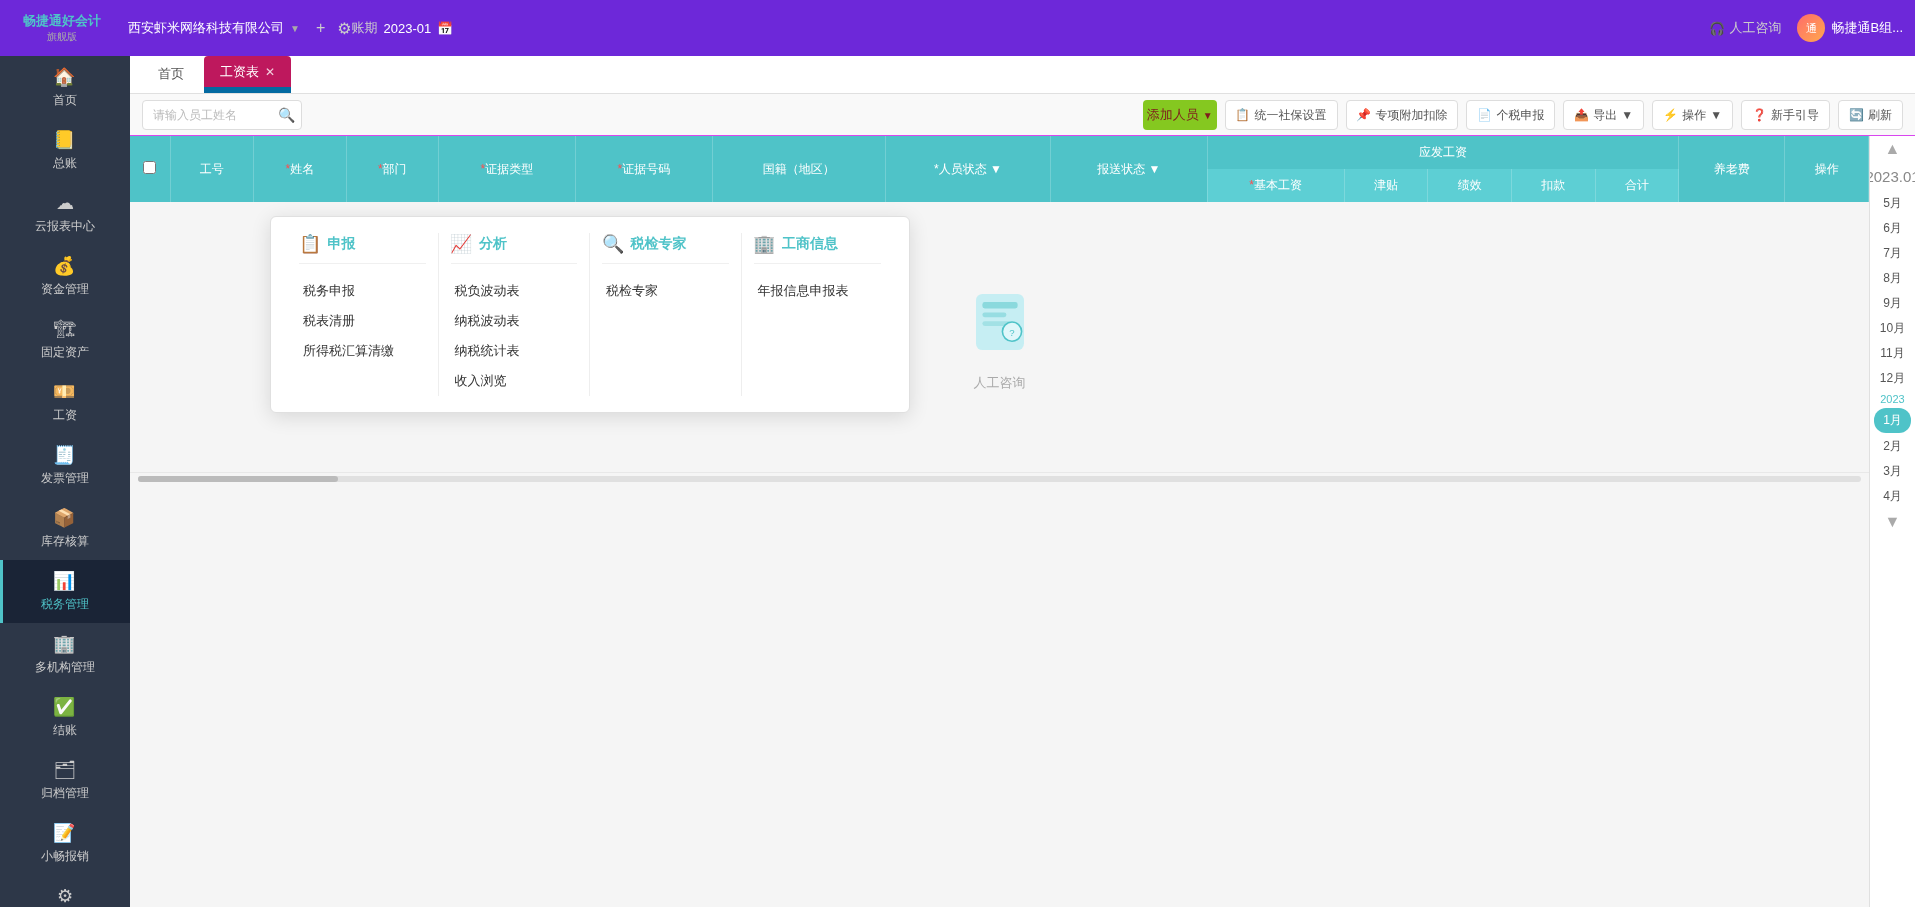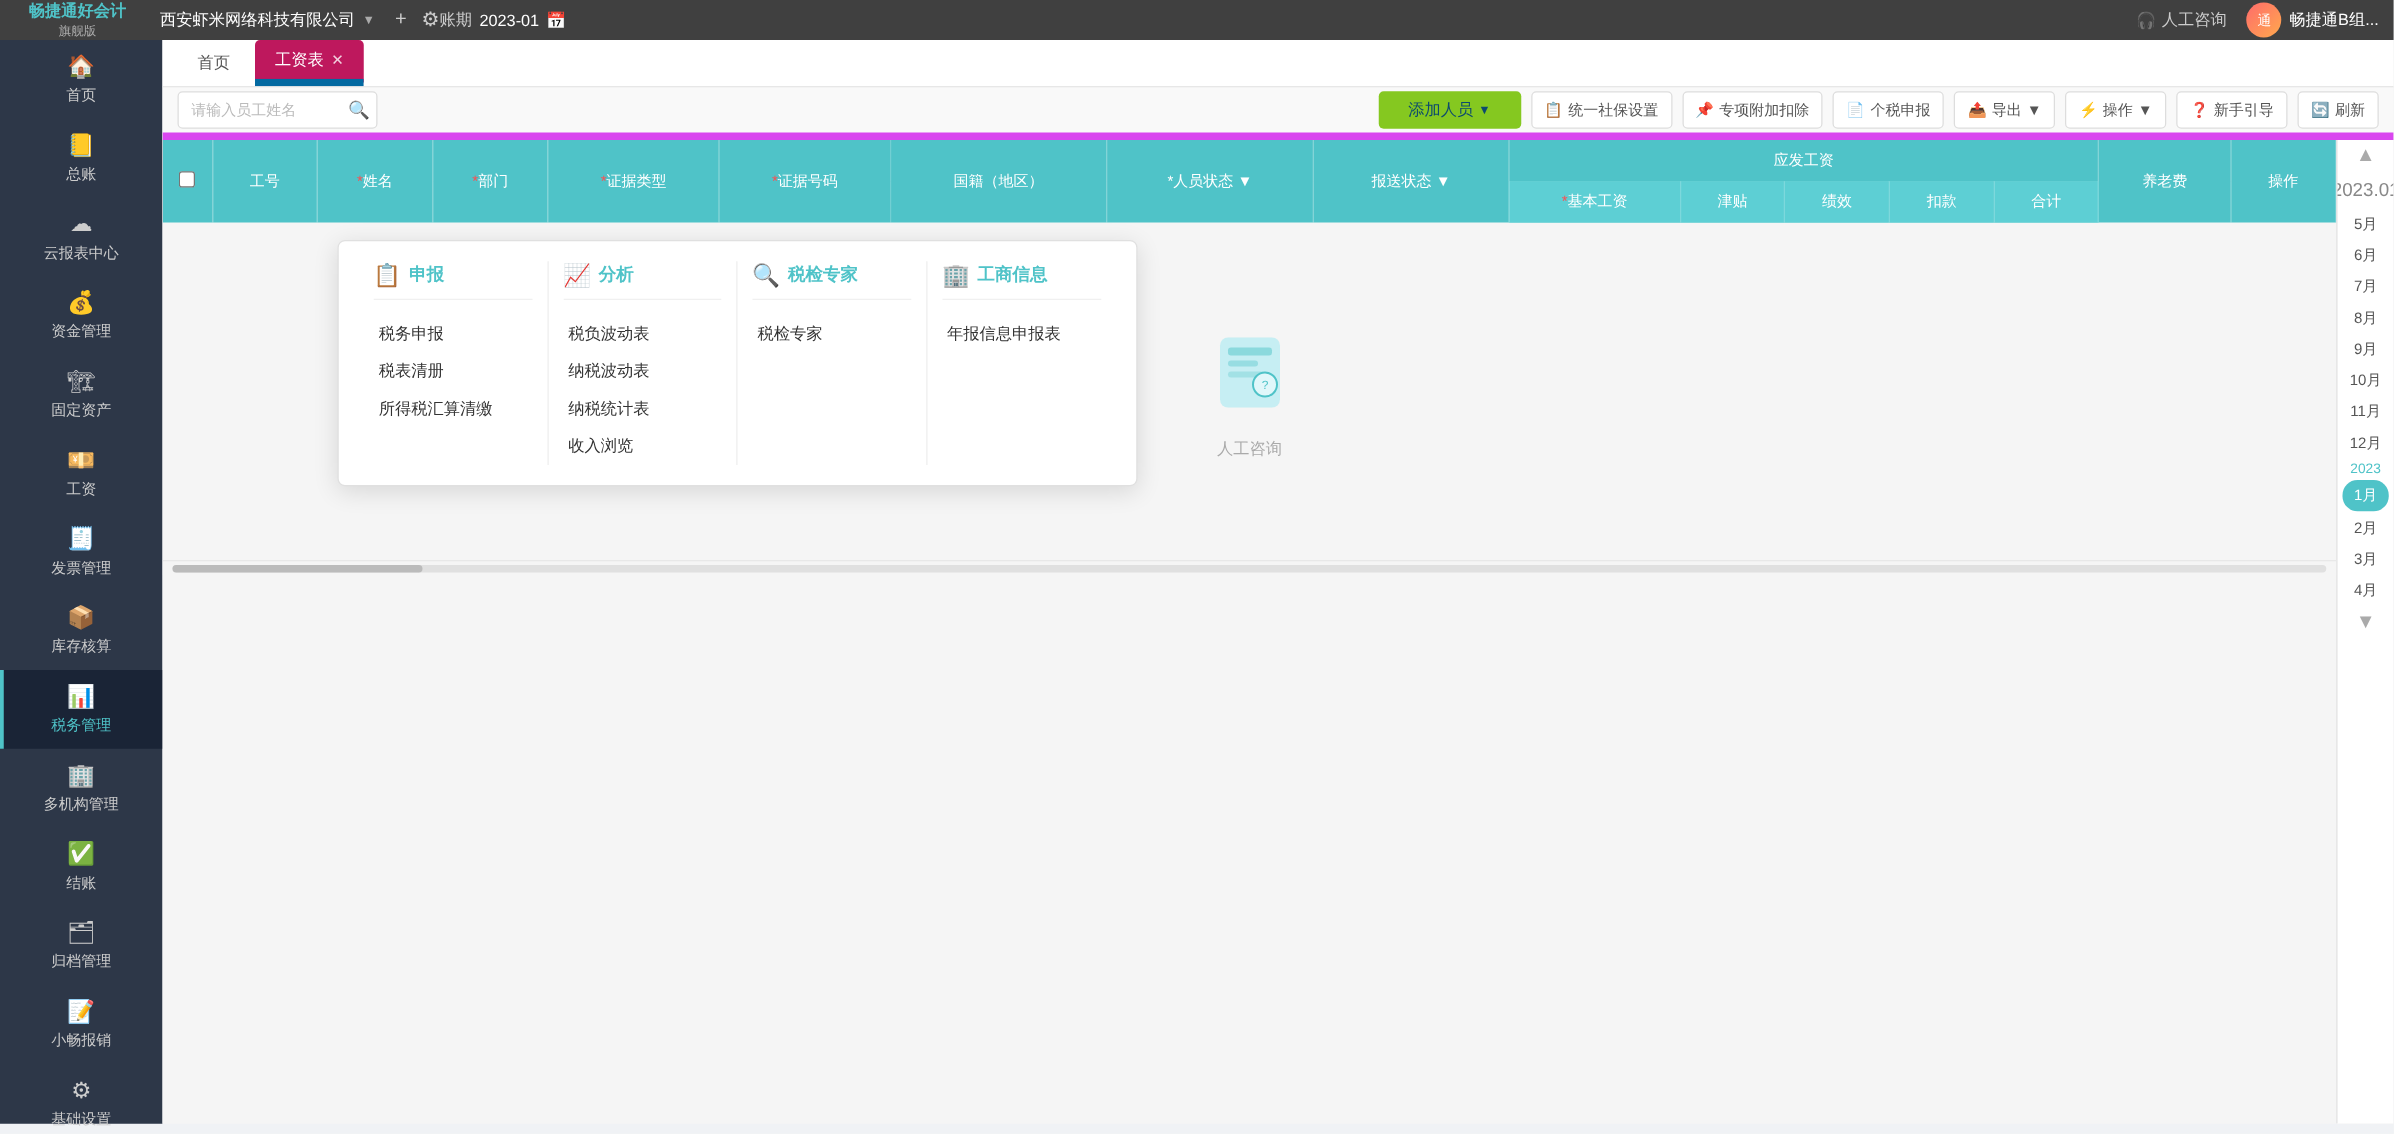--- a/index.html
+++ b/index.html
@@ -1,22 +1,23 @@
 <!DOCTYPE html>
 <html><head>
   <meta charset="utf-8">
   <style>
     * { margin: 0; padding: 0; box-sizing: border-box; }
     body { font-family: "Microsoft YaHei", "PingFang SC", sans-serif; font-size: 13px; background: #f0f2f5; width: 1915px; height: 907px; overflow: hidden; }
 
     
     .top-bar {
-      height: 32px;
-      background: #404040;
-      display: flex;
+      height: 56px;
+      background: #6d28d9;
+      display: flex;
+      align-items: center;
       padding: 0 12px;
       color: #fff;
       position: relative;
       z-index: 100;
     }
     .top-bar-logo {
       width: 100px;
       display: flex;
       flex-direction: column;
       align-items: center;
@@ -177,23 +178,22 @@
     }
     .tab-item .tab-close {
       margin-left: 6px;
       font-size: 12px;
       color: rgba(255,255,255,0.8);
     }
 
     
     .toolbar {
       background: #f9f9f9;
-      border-bottom: 6px solid #d946ef;
-      display: flex;
-      align-items: center;
+      border-bottom: 1px solid #d946ef;
+      display: flex;
       padding: 6px 12px;
       gap: 8px;
       height: 42px;
     }
     .search-input-wrap {
       position: relative;
       display: flex;
       align-items: center;
     }
     .search-input {
@@ -212,24 +212,24 @@
       position: absolute;
       right: 6px;
       color: #999;
       cursor: pointer;
       font-size: 14px;
     }
     .toolbar-spacer { flex: 1; }
     .btn-add-person {
       height: 30px;
       background: #85c820;
-      color: #0c4a6e;
+      color: #7f1d1d;
       border: none;
       border-radius: 4px;
-      padding: 0 24px;
+      padding: 0 4px;
       font-size: 13px;
       cursor: pointer;
       display: flex;
       align-items: center;
       gap: 4px;
     }
     .btn-add-person .dropdown-arrow {
       font-size: 10px;
     }
     .toolbar-action-btn {

